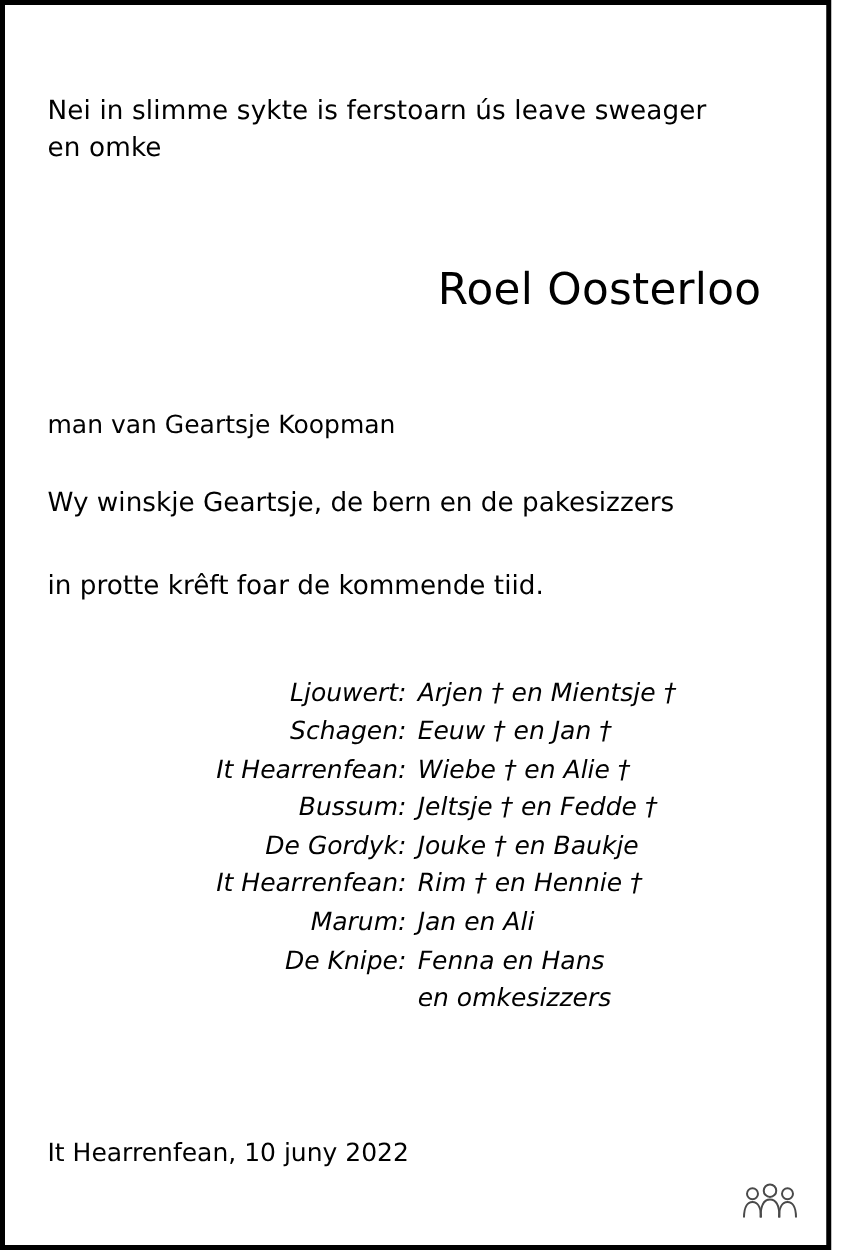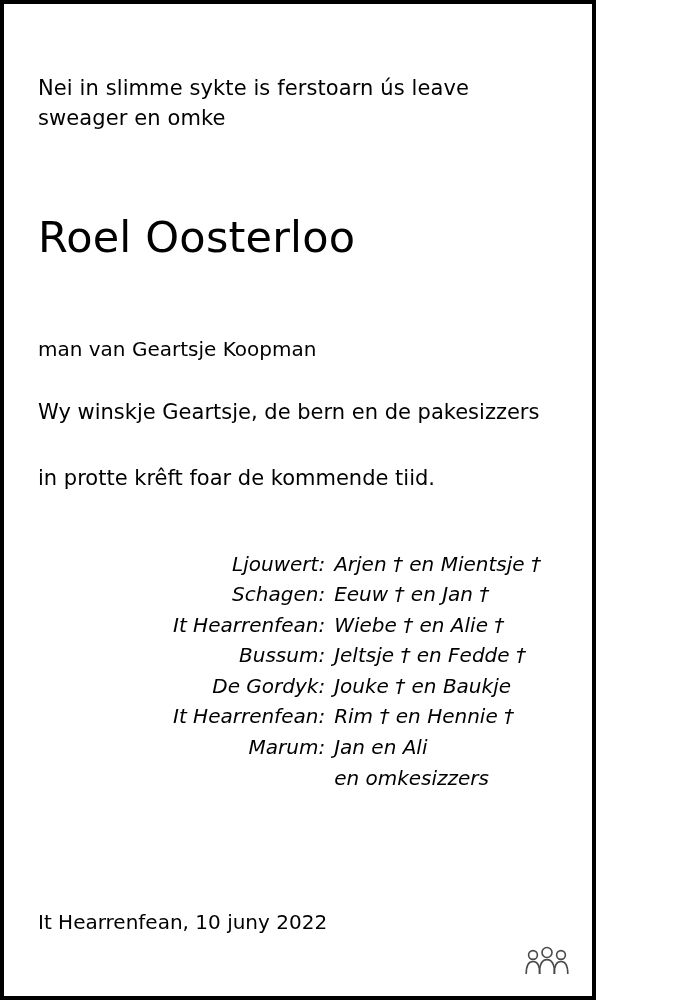--- a/index.html
+++ b/index.html
@@ -10,37 +10,37 @@
   body {
     width: 677px;
     height: 1000px;
     font-family: "DejaVu Sans", sans-serif;
     color: #000000;
     overflow: hidden;
   }
   .card {
     position: relative;
     box-sizing: border-box;
-    width: 596px;
+    width: 665px;
     height: 1000px;
     border: 4px solid #000000;
     background: #ffffff;
     padding: 0 34px;
   }
   .intro {
     margin-top: 70px;
     font-size: 21px;
     line-height: 1.42;
     letter-spacing: 0.1px;
     max-width: 560px;
   }
   .name {
     margin-top: 78px;
-    text-align: left;
-    font-size: 43px;
+    text-align: right;
+    font-size: 35px;
     letter-spacing: 0.2px;
     padding-right: 18px;
   }
   .spouse {
     margin-top: 75px;
     font-size: 20px;
     padding-right: 10px;
   }
   .wish {
     margin-top: 32px;
@@ -127,20 +127,24 @@
     </div>
     <div class="fam-row">
       <span class="fam-place">It Hearrenfean:</span>
       <span class="fam-names">Rim † en Hennie †</span>
     </div>
     <div class="fam-row">
       <span class="fam-place">Marum:</span>
       <span class="fam-names">Jan en Ali</span>
     </div>
     <div class="fam-row">
+      <span class="fam-place">De Knipe:</span>
+      <span class="fam-names">Fenna en Hans</span>
+    </div>
+    <div class="fam-row">
       <span class="fam-place"></span>
       <span class="fam-names">en omkesizzers</span>
     </div>
   </div>
 
   <div class="footer">It Hearrenfean, 10 juny 2022</div>
 
   <svg class="logo" viewBox="0 0 46 34">
     <circle cx="9" cy="11" r="4.4" fill="none" stroke="#4a4a4a" stroke-width="1.6"></circle>
     <path d="M2.2 30 C2.2 21 5.4 17.5 9 17.5 C12.6 17.5 15.8 21 15.8 30" fill="none" stroke="#4a4a4a" stroke-width="1.6"></path>

